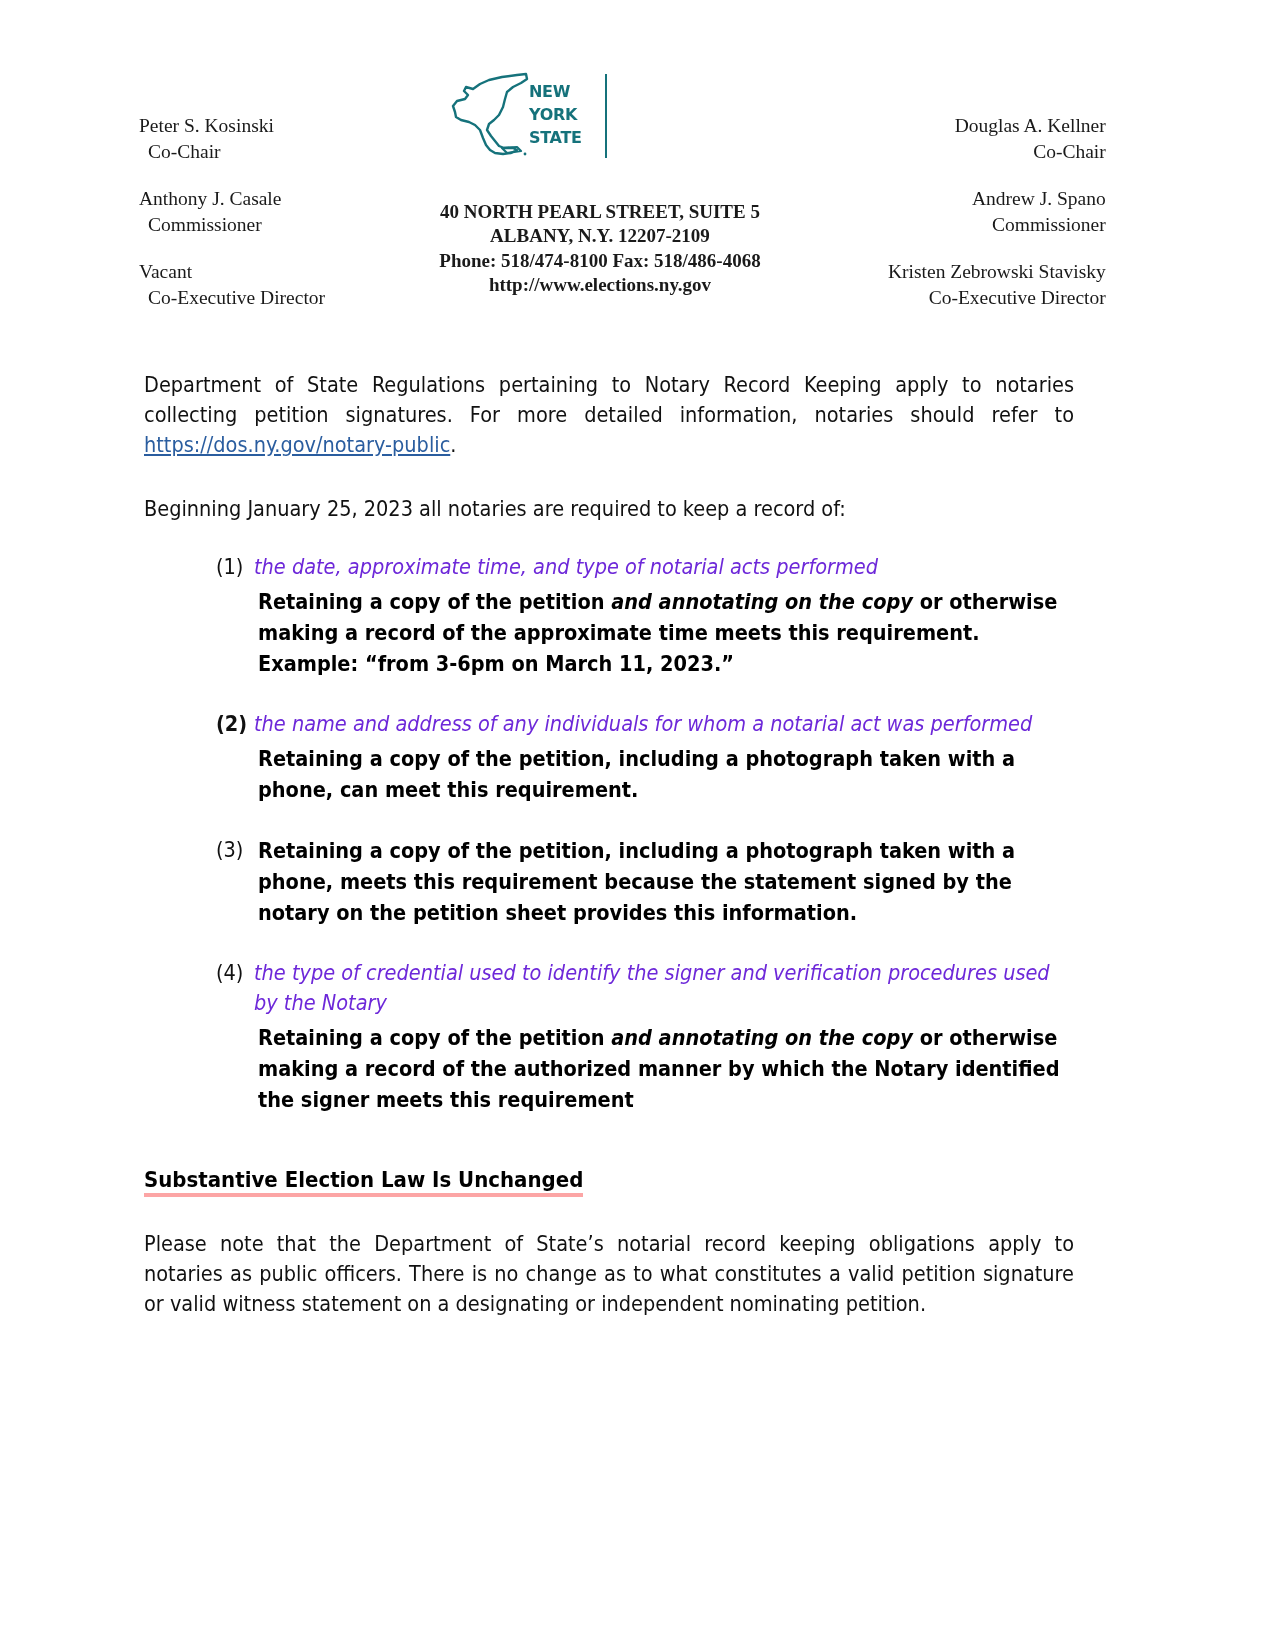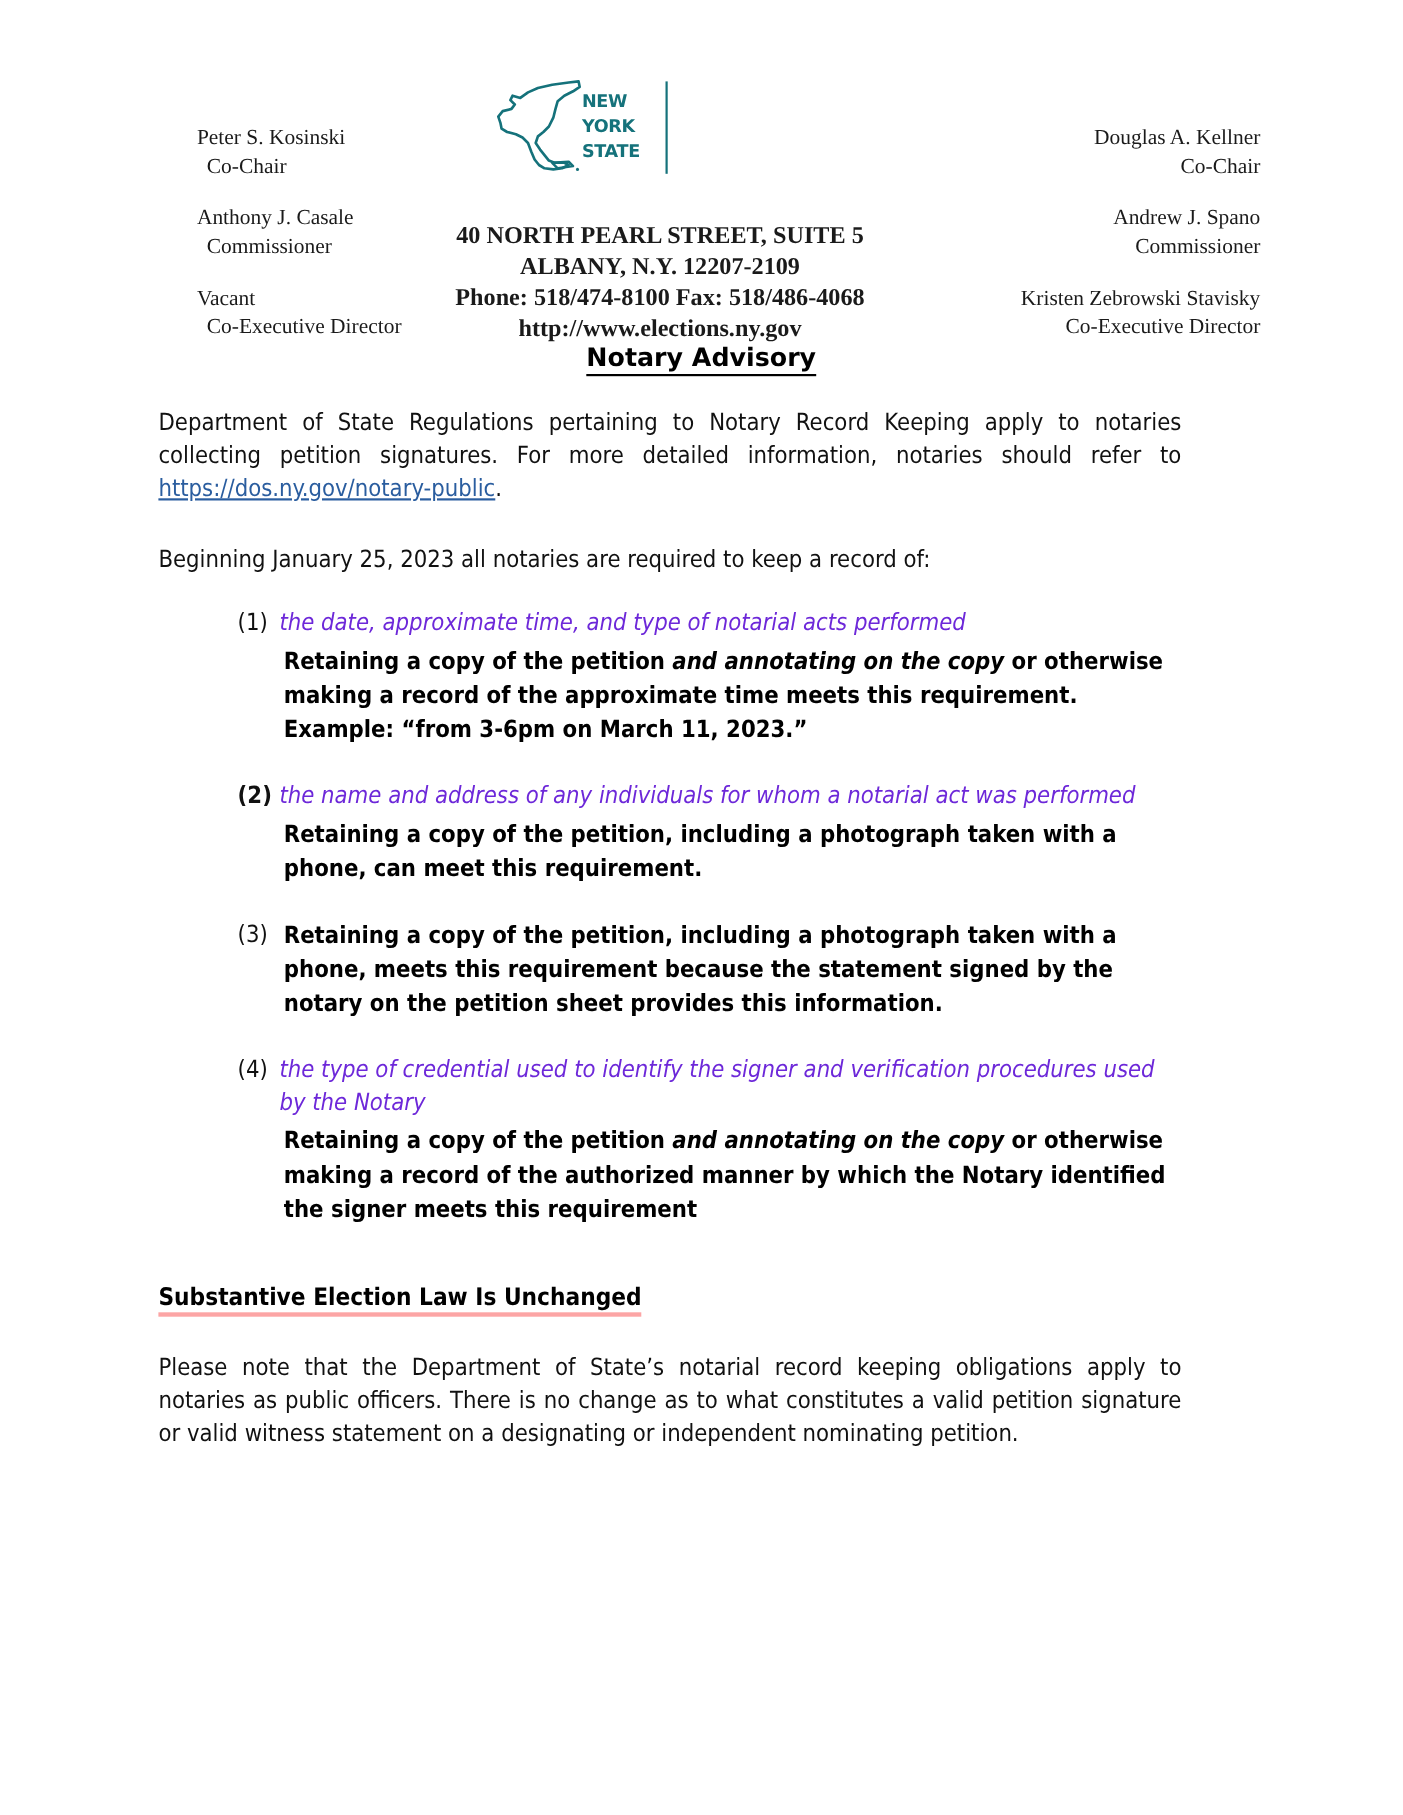--- a/index.html
+++ b/index.html
@@ -38,21 +38,21 @@
     position: absolute;
     font-family: "Liberation Serif", serif;
     font-size: 19.5px;
     line-height: 1.33;
     color: #1a1a1a;
     white-space: nowrap;
   }
   .officer-col.left  { left: 139px; top: 113px; text-align: left; }
   .officer-col.right { left: 888px; top: 113px; text-align: right; }
 
-  .officer-block { margin-bottom: 21px; margin-left: 40px; }
+  .officer-block { margin-bottom: 21px; }
   .officer-name  { display: block; }
   .officer-title { display: block; padding-left: 9px; }
 
   
   .logo-wrap {
     position: absolute;
     left: 447px;
     top: 68px;
     width: 300px;
     height: 98px;
@@ -90,21 +90,21 @@
   }
 
   .address-block {
     position: absolute;
     left: 380px;
     top: 200px;
     width: 440px;
     text-align: center;
     font-family: "Liberation Serif", serif;
     font-weight: bold;
-    font-size: 22px;
+    font-size: 19px;
     line-height: 1.28;
     color: #1a1a1a;
     white-space: nowrap;
   }
 
   
   .doc-title {
     position: absolute;
     left: 0;
     top: 313px;
@@ -249,23 +249,20 @@
     </div>
 
     <div class="address-block">
       <div>40 NORTH PEARL STREET, SUITE 5</div>
       <div>ALBANY, N.Y. 12207-2109</div>
       <div>Phone: 518/474-8100   Fax: 518/486-4068</div>
       <div>http://www.elections.ny.gov</div>
     </div>
   </div>
 
-  <div class="doc-title">
-    <span>Notary Advisory</span>
-  </div>
 
   <div class="body-area">
 
     <p class="para intro"><span>Department of State Regulations pertaining to Notary Record Keeping apply to notaries collecting petition signatures.  For more detailed information, notaries should refer to </span><a class="doc-link" href="#">https://dos.ny.gov/notary-public</a><span class="period-after-link">.</span></p>
 
     <div class="spacer-34"></div>
 
     <p class="para">Beginning January 25, 2023 all notaries are required to keep a record of:</p>
 
     <div class="spacer-28"></div>

